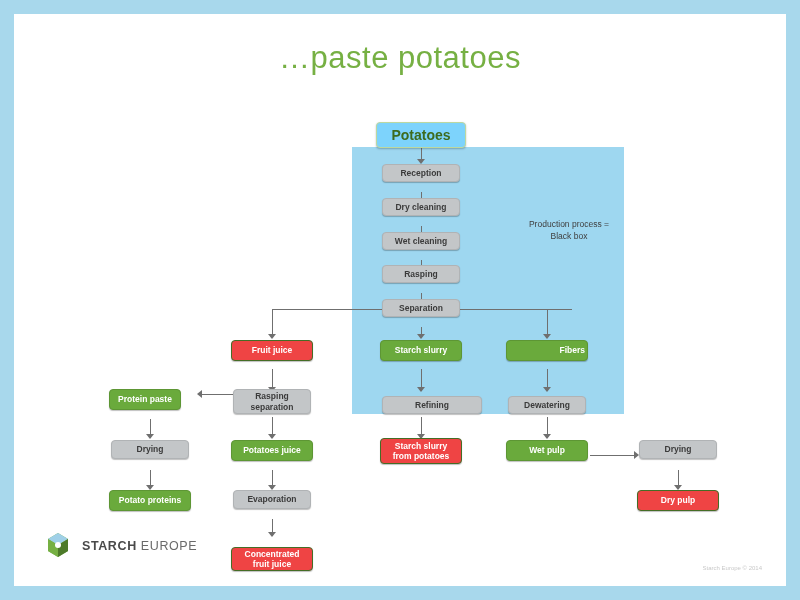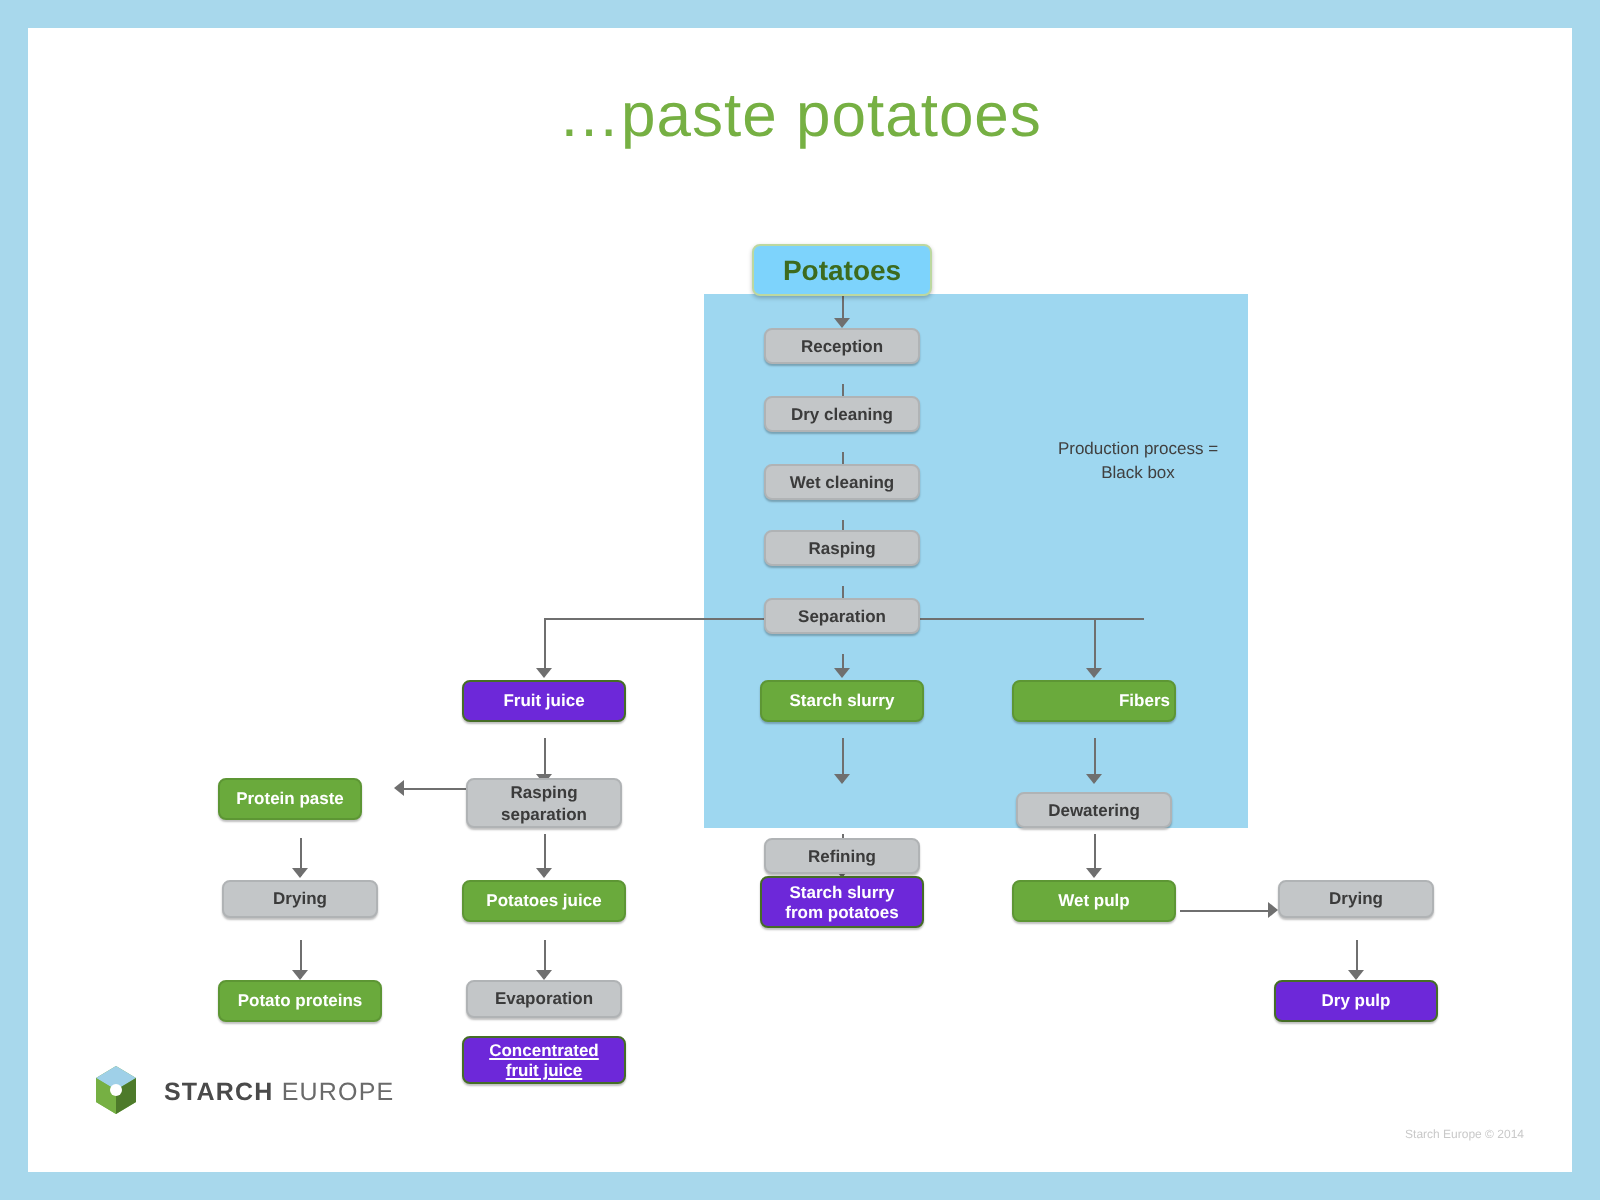--- a/index.html
+++ b/index.html
@@ -73,21 +73,21 @@
     color: #3b3b3b;
     box-shadow: 0 1px 1px rgba(0,0,0,0.25);
   }
   .node.green {
     background: #6aaa3c;
     border: 1px solid #5d9634;
     color: #ffffff;
     box-shadow: 0 1px 1px rgba(0,0,0,0.25);
   }
   .node.darkgreen {
-    background: #6d28d9;
+    background: #ef4444;
     border: 1px solid #456d26;
     color: #ffffff;
     box-shadow: 0 1px 1px rgba(0,0,0,0.25);
   }
   .node.lightgreen {
     background: #7dd3fc;
     border: 1px solid #bcd8a0;
     color: #3d6b1e;
     font-size: 14px;
     font-weight: bold;
@@ -262,21 +262,21 @@
 
     <div class="node green" style="left:492px; top:326px; width:82px; height:21px;justify-content:flex-end;">
       <span>Fibers</span>
     </div>
 
     <div class="node grey" style="left:219px; top:375px; width:78px; height:25px; white-space:pre-line;">
       <span>Rasping
 separation</span>
     </div>
 
-    <div class="node grey" style="left:368px; top:382px; width:78px; height:18px;margin-top:23px;">
+    <div class="node grey" style="left:368px; top:382px; width:100px; height:18px;">
       <span>Refining</span>
     </div>
 
     <div class="node grey" style="left:494px; top:382px; width:78px; height:18px;">
       <span>Dewatering</span>
     </div>
 
     <div class="node green" style="left:95px; top:375px; width:72px; height:21px;">
       <span>Protein paste</span>
     </div>
@@ -303,21 +303,21 @@
     </div>
 
     <div class="node grey" style="left:219px; top:476px; width:78px; height:19px;">
       <span>Evaporation</span>
     </div>
 
     <div class="node green" style="left:95px; top:476px; width:82px; height:21px;">
       <span>Potato proteins</span>
     </div>
 
-    <div class="node darkgreen" style="left:217px; top:504px; width:82px; height:24px; white-space:pre-line;text-decoration:underline;">
+    <div class="node darkgreen" style="left:217px; top:533px; width:82px; height:24px; white-space:pre-line;">
       <span>Concentrated
 fruit juice</span>
     </div>
 
     <div class="node darkgreen" style="left:623px; top:476px; width:82px; height:21px;">
       <span>Dry pulp</span>
     </div>
 
     <div id="logo">
       <div id="logo-mark">

